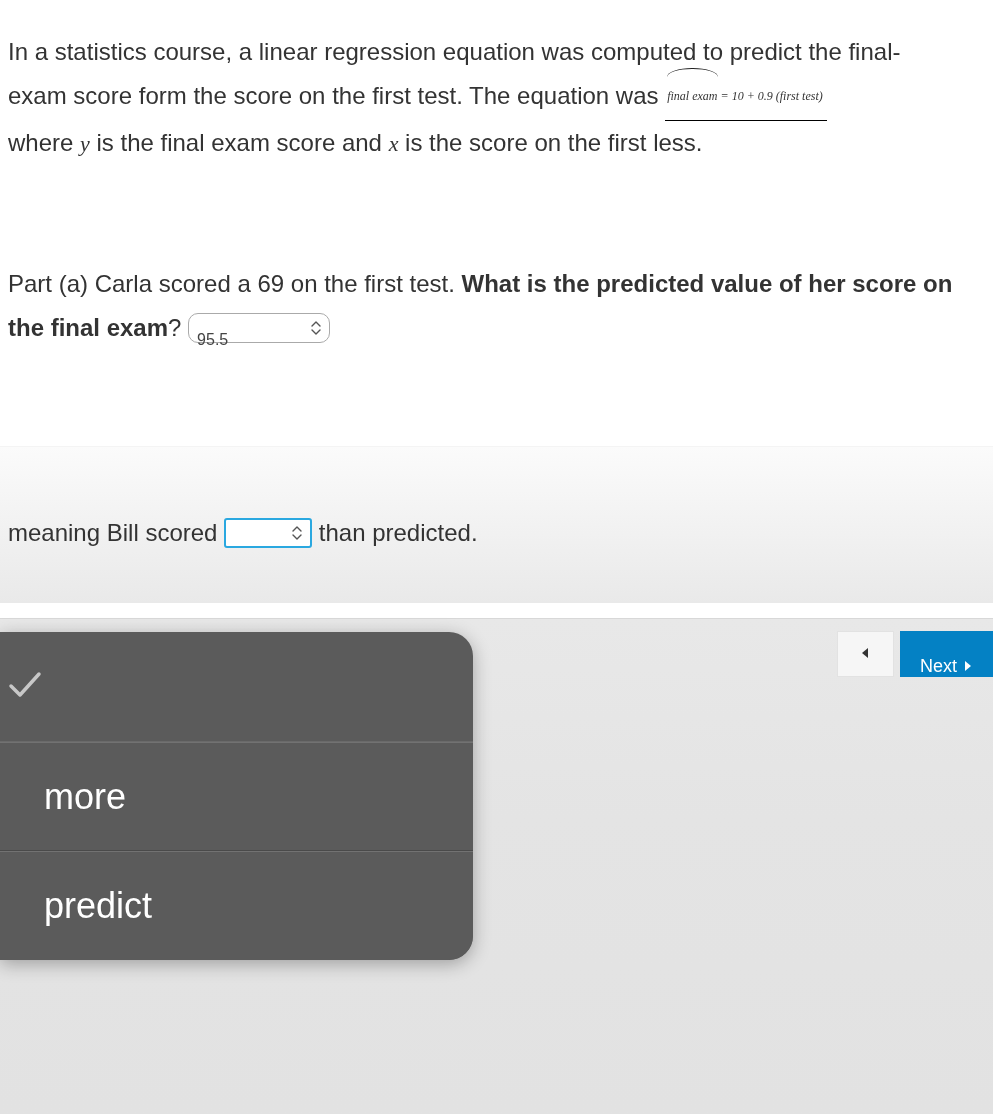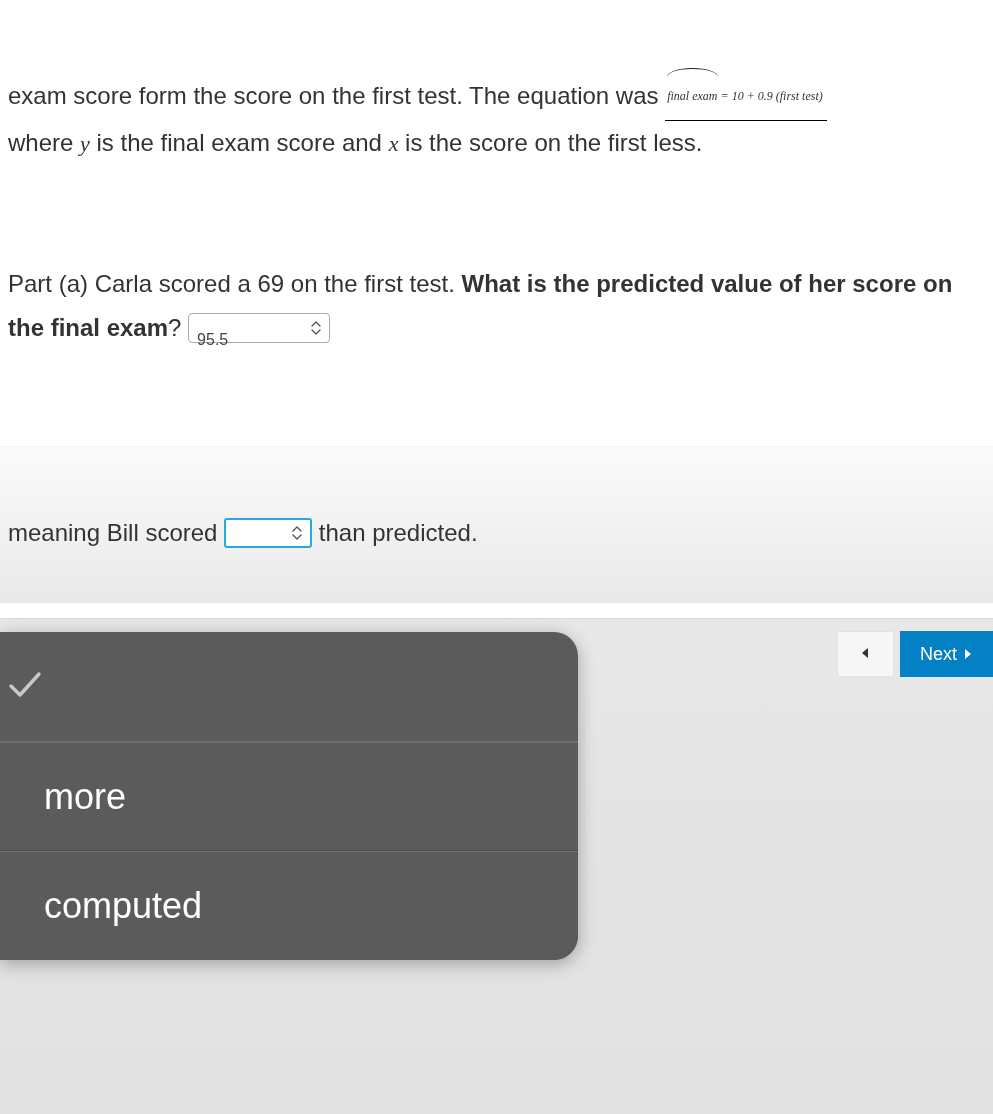--- a/index.html
+++ b/index.html
@@ -13,21 +13,21 @@
     content: ""; position: absolute; top: -6px; left: 0; right: 0; height: 8px;
     border-top: 1px solid #222; border-radius: 50% 50% 0 0 / 100% 100% 0 0;
   }
   .eq-line { display: inline-block; border-bottom: 1px solid #000; padding: 0 4px 2px 2px; font-family: "Times New Roman", serif; font-size: 12px; }
   .eq-ital { font-style: italic; }
   .part { font-size: 24px; line-height: 44px; color: #333; }
   .part-label { font-weight: 400; }
   .part-bold { font-weight: 700; }
   .sel {
     display: inline-block; font-size: 16px; color: #444;
-    border: 1px solid #aaa; border-radius: 4px; background: #fff;
+    border: 1px solid #aaa; border-radius: 10px; background: #fff;
     height: 30px; vertical-align: middle; position: relative;
     padding: 4px 28px 4px 8px; margin-top: -4px;
   }
   .sel .glyph { position: absolute; right: 8px; top: 50%; transform: translateY(-50%); font-size: 12px; color: #555; line-height: 8px; }
   .sel.wide { width: 142px; }
   .sel.focused { border: 2px solid #2aa8e0; border-radius: 3px; width: 88px; }
   .section-a { margin-top: 96px; }
   .section-b {
     margin-top: 96px;
     background: linear-gradient(to bottom, #fbfbfb, #e9e9e9);
@@ -42,45 +42,45 @@
   }
   .nav-bar {
     position: absolute; right: 0; top: 12px; display: flex; gap: 6px; padding-right: 0;
   }
   .nav-prev {
     width: 57px; height: 46px; background: #f6f6f6; border: 1px solid #e2e2e2;
     display: flex; align-items: center; justify-content: center; font-size: 14px; color: #333;
   }
   .nav-next {
     height: 46px; padding: 0 20px; background: #0481c4; color: #fff; font-size: 18px;
-    display: flex; align-items: center; justify-content: center; gap: 6px; border: none;
+    display: flex; align-items: flex-end; justify-content: center; gap: 6px; border: none;
   }
   .dropdown-panel {
-    position: absolute; left: 0; top: 632px; width: 578px;
+    position: absolute; left: 0; top: 632px; width: 473px;
     background: #5b5b5b; border-radius: 0 24px 24px 0; overflow: hidden;
     box-shadow: 0 4px 18px rgba(0,0,0,0.3);
   }
   .dd-head {
     height: 110px; display: flex; align-items: center; padding-left: 8px;
     border-bottom: 1px solid #6a6a6a;
   }
   .dd-check { color: #c8c8c8; font-size: 40px; }
   .dd-item {
     height: 109px; display: flex; align-items: center; padding-left: 44px;
     color: #fff; font-size: 36px; border-top: 1px solid #727272; border-bottom: 1px solid #4a4a4a;
     background: #5b5b5b;
   }
   .dd-item:last-child { border-bottom: none; border-radius: 0 0 24px 0; }
 </style>
 </head>
 <body>
 
 <div class="content">
   <p class="prob-text">
-    <br>
+    <span>In a statistics course, a linear regression equation was computed to predict the final-</span><br>
     <span>exam score form the score on the first test. The equation was </span>
     <span class="eq-wrap">
       <span class="eq-line">
         <span class="eq-hat"><span class="eq-ital">final exam</span></span><span><span class="eq-ital"> = 10 + 0.9 (first test)</span></span>
       </span>
     </span><br>
     <span> where </span>
     <span class="math-var">y</span>
     <span> is the final exam score and </span>
     <span class="math-var">x</span>
@@ -142,15 +142,15 @@
     <span class="dd-check">
       <svg width="34" height="30" viewBox="0 0 34 30">
           <path d="M3 16 L12 25 L31 4" stroke="#c8c8c8" stroke-width="3.5" fill="none" stroke-linecap="round" stroke-linejoin="round"></path>
         </svg>
     </span>
   </div>
   <div class="dd-item">
     <span>more</span>
   </div>
   <div class="dd-item">
-    <span>computed</span>
+    <span>predict</span>
   </div>
 </div>
 
 </body></html>

